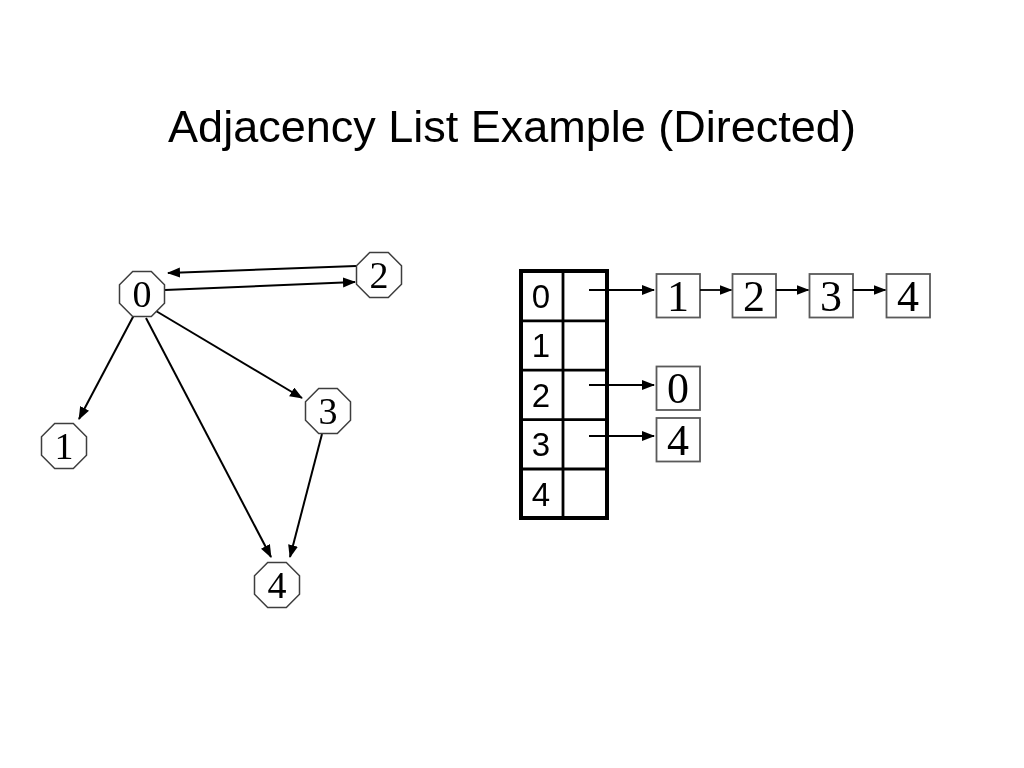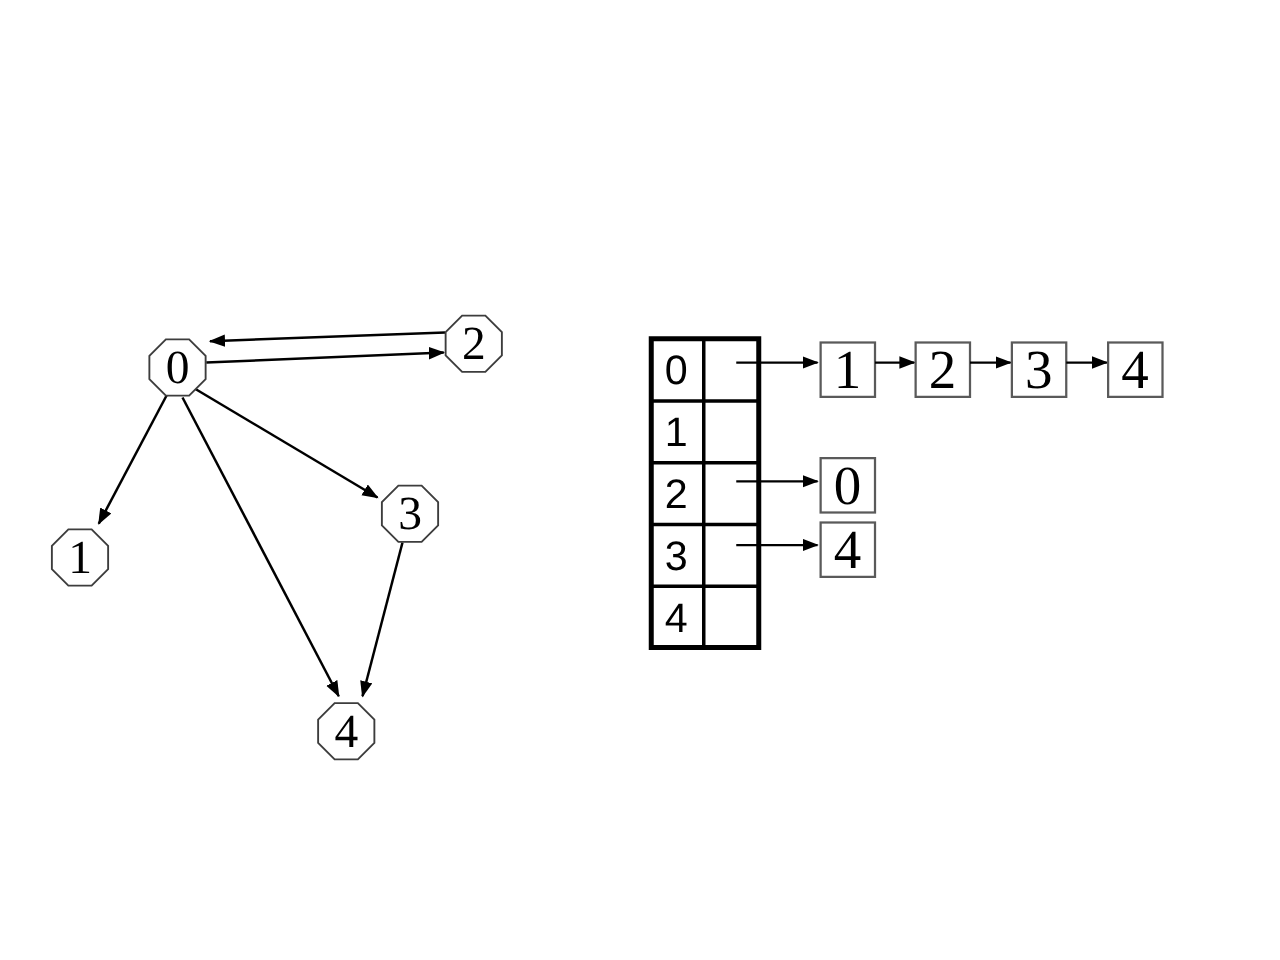--- a/index.html
+++ b/index.html
@@ -83,20 +83,21 @@
     stroke: #000000;
     stroke-width: 1.8;
     fill: none;
   }
 </style>
 </head>
 <body>
 
 <div id="slide">
 
+  <h1 id="slide-title">Adjacency List Example (Directed)</h1>
 
   <svg id="diagram-svg" width="1024" height="768" viewBox="0 0 1024 768" xmlns="http://www.w3.org/2000/svg">
 
     <defs>
       <marker id="arrow" markerUnits="userSpaceOnUse" markerWidth="15" markerHeight="12" refX="12" refY="5" orient="auto">
         <path d="M0,0 L13,5 L0,10 Z" fill="#000000"></path>
       </marker>
     </defs>
 
     <g>

